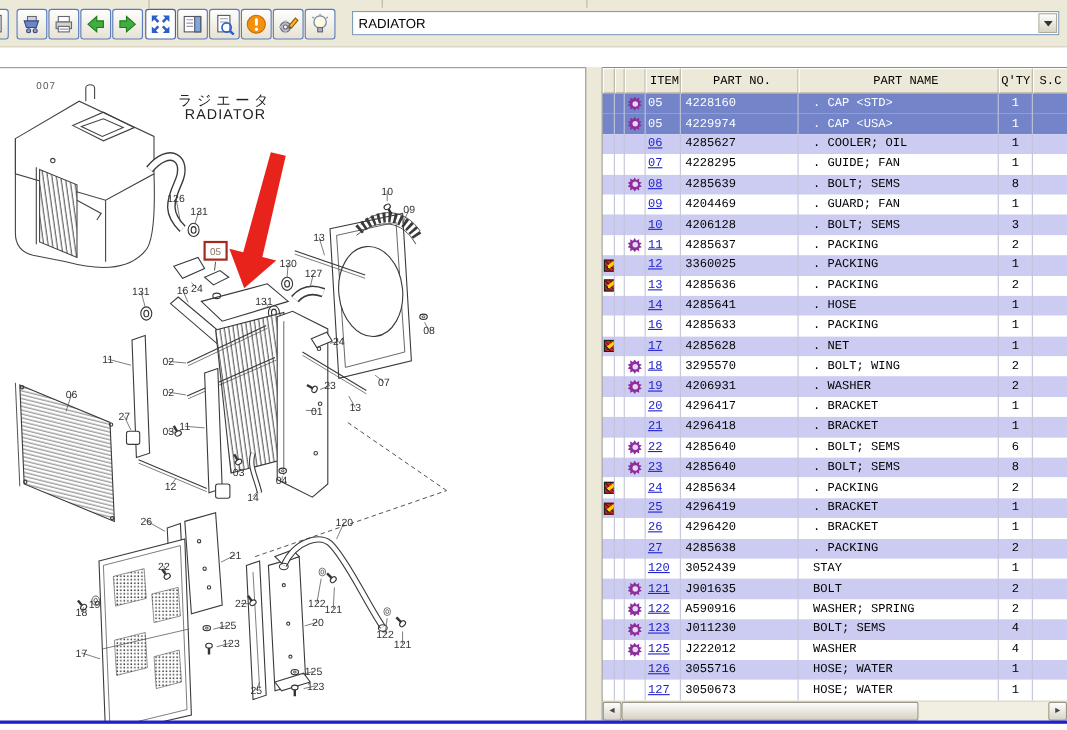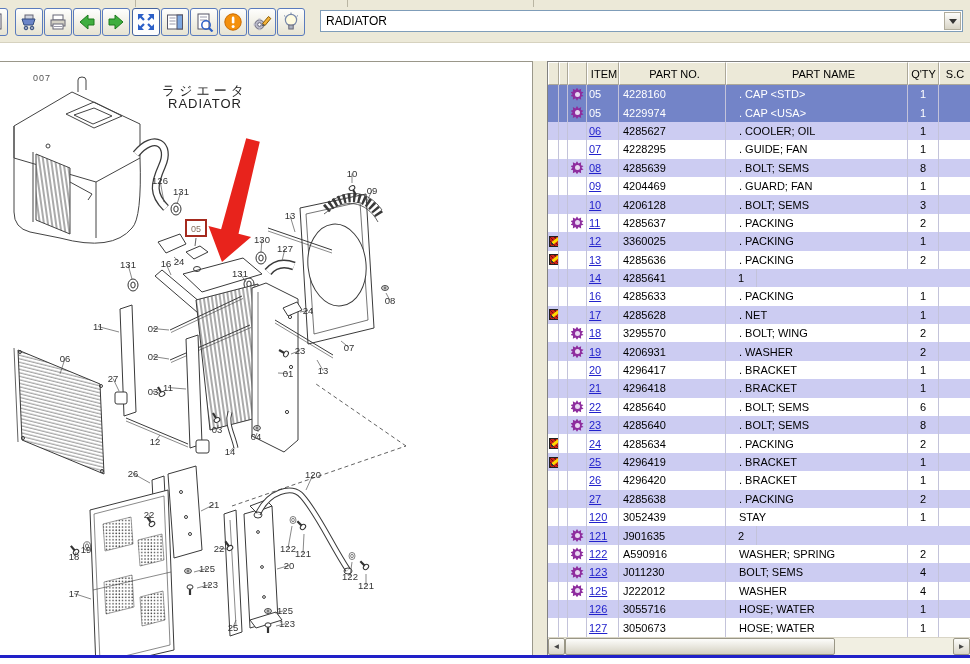--- a/index.html
+++ b/index.html
@@ -28,21 +28,21 @@
   .main{position:absolute;left:0;top:61px;width:970px;height:594px;}
   .diagram-panel{position:absolute;left:0;top:0;width:532px;height:594px;background:#fff;border-top:1px solid #9a978a;box-sizing:border-box;}
   .pg{position:absolute;left:22px;top:11px;font-size:9px;color:#555;letter-spacing:1px;margin-left:11px;}
   .ttl-jp{position:absolute;left:145px;top:20px;width:120px;text-align:center;font-size:13px;letter-spacing:4px;color:#222;}
   .ttl-en{position:absolute;left:145px;top:34px;width:120px;text-align:center;font-size:13px;letter-spacing:1px;color:#222;}
   .dsvg{position:absolute;left:0;top:0;}
 
   .splitter{position:absolute;left:532px;top:0;width:16px;height:594px;background:#ece9d8;border-left:1px solid #9a978a;border-right:1px solid #808080;box-sizing:border-box;cursor:col-resize;}
 
   
-  .table-panel{position:absolute;left:548px;top:0;width:422px;height:594px;background:#fff;border-top:1px solid #808080;box-sizing:border-box;display:flex;flex-direction:column;}
+  .table-panel{position:absolute;left:548px;top:0;width:422px;height:594px;background:#fff;border-top:1px solid #808080;box-sizing:border-box;display:flex;flex-direction:column;font-family:Liberation Mono, monospace;}
   .thead{display:flex;height:23px;flex:none;}
   .th{box-sizing:border-box;background:#ece9d8;border-right:1px solid #aca899;border-bottom:1px solid #aca899;border-top:1px solid #fff;border-left:1px solid #fff;
       font-size:11px;color:#000;display:flex;align-items:center;justify-content:center;overflow:hidden;white-space:nowrap;}
   .tbody{flex:none;}
   .tr{display:flex;height:18.4px;cursor:pointer;}
   .tr.w{background:#fff;}
   .tr.p{background:#ccccf2;}
   .tr.sel{background:#7384c8;color:#fff;}
   .td{box-sizing:border-box;border-right:1px solid #c3c3da;font-size:11px;display:flex;align-items:center;overflow:hidden;white-space:nowrap;}
   .c1{width:11px;}.c2{width:9px;}.c3{width:19px;justify-content:center;}
@@ -634,20 +634,21 @@
             <div class="td csc"></div>
           </div>
           <div class="tr p">
             <div class="td c1"></div>
             <div class="td c2"></div>
             <div class="td c3"></div>
             <div class="td citem">
               <span class="item-link">14</span>
             </div>
             <div class="td cno">4285641</div>
+            <div class="td cname">. HOSE</div>
             <div class="td cqty">1</div>
             <div class="td csc"></div>
           </div>
           <div class="tr w">
             <div class="td c1"></div>
             <div class="td c2"></div>
             <div class="td c3"></div>
             <div class="td citem">
               <span class="item-link">16</span>
             </div>
@@ -841,20 +842,21 @@
             <div class="td c3">
               <span class="ic-gear">
                 <b></b>
                 <i></i>
               </span>
             </div>
             <div class="td citem">
               <span class="item-link">121</span>
             </div>
             <div class="td cno">J901635</div>
+            <div class="td cname">BOLT</div>
             <div class="td cqty">2</div>
             <div class="td csc"></div>
           </div>
           <div class="tr w">
             <div class="td c1"></div>
             <div class="td c2"></div>
             <div class="td c3">
               <span class="ic-gear">
                 <b></b>
                 <i></i>

